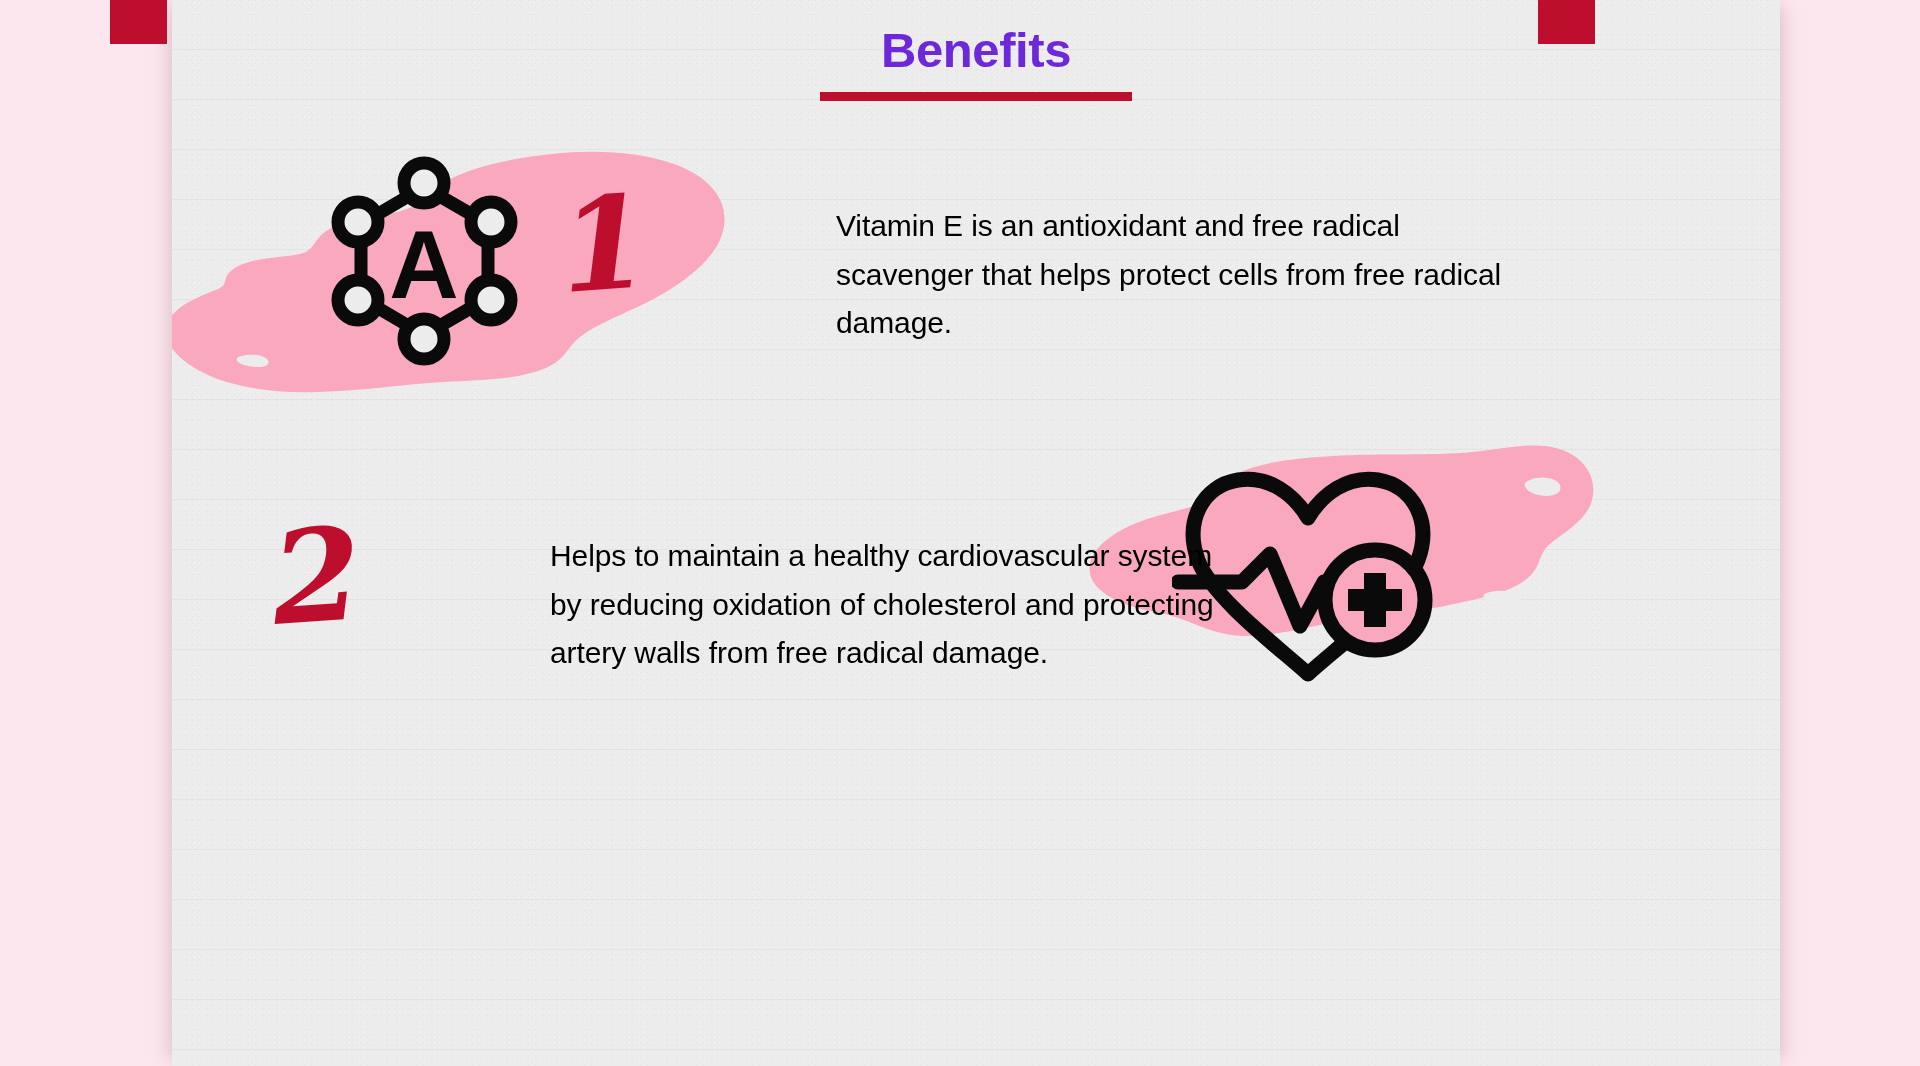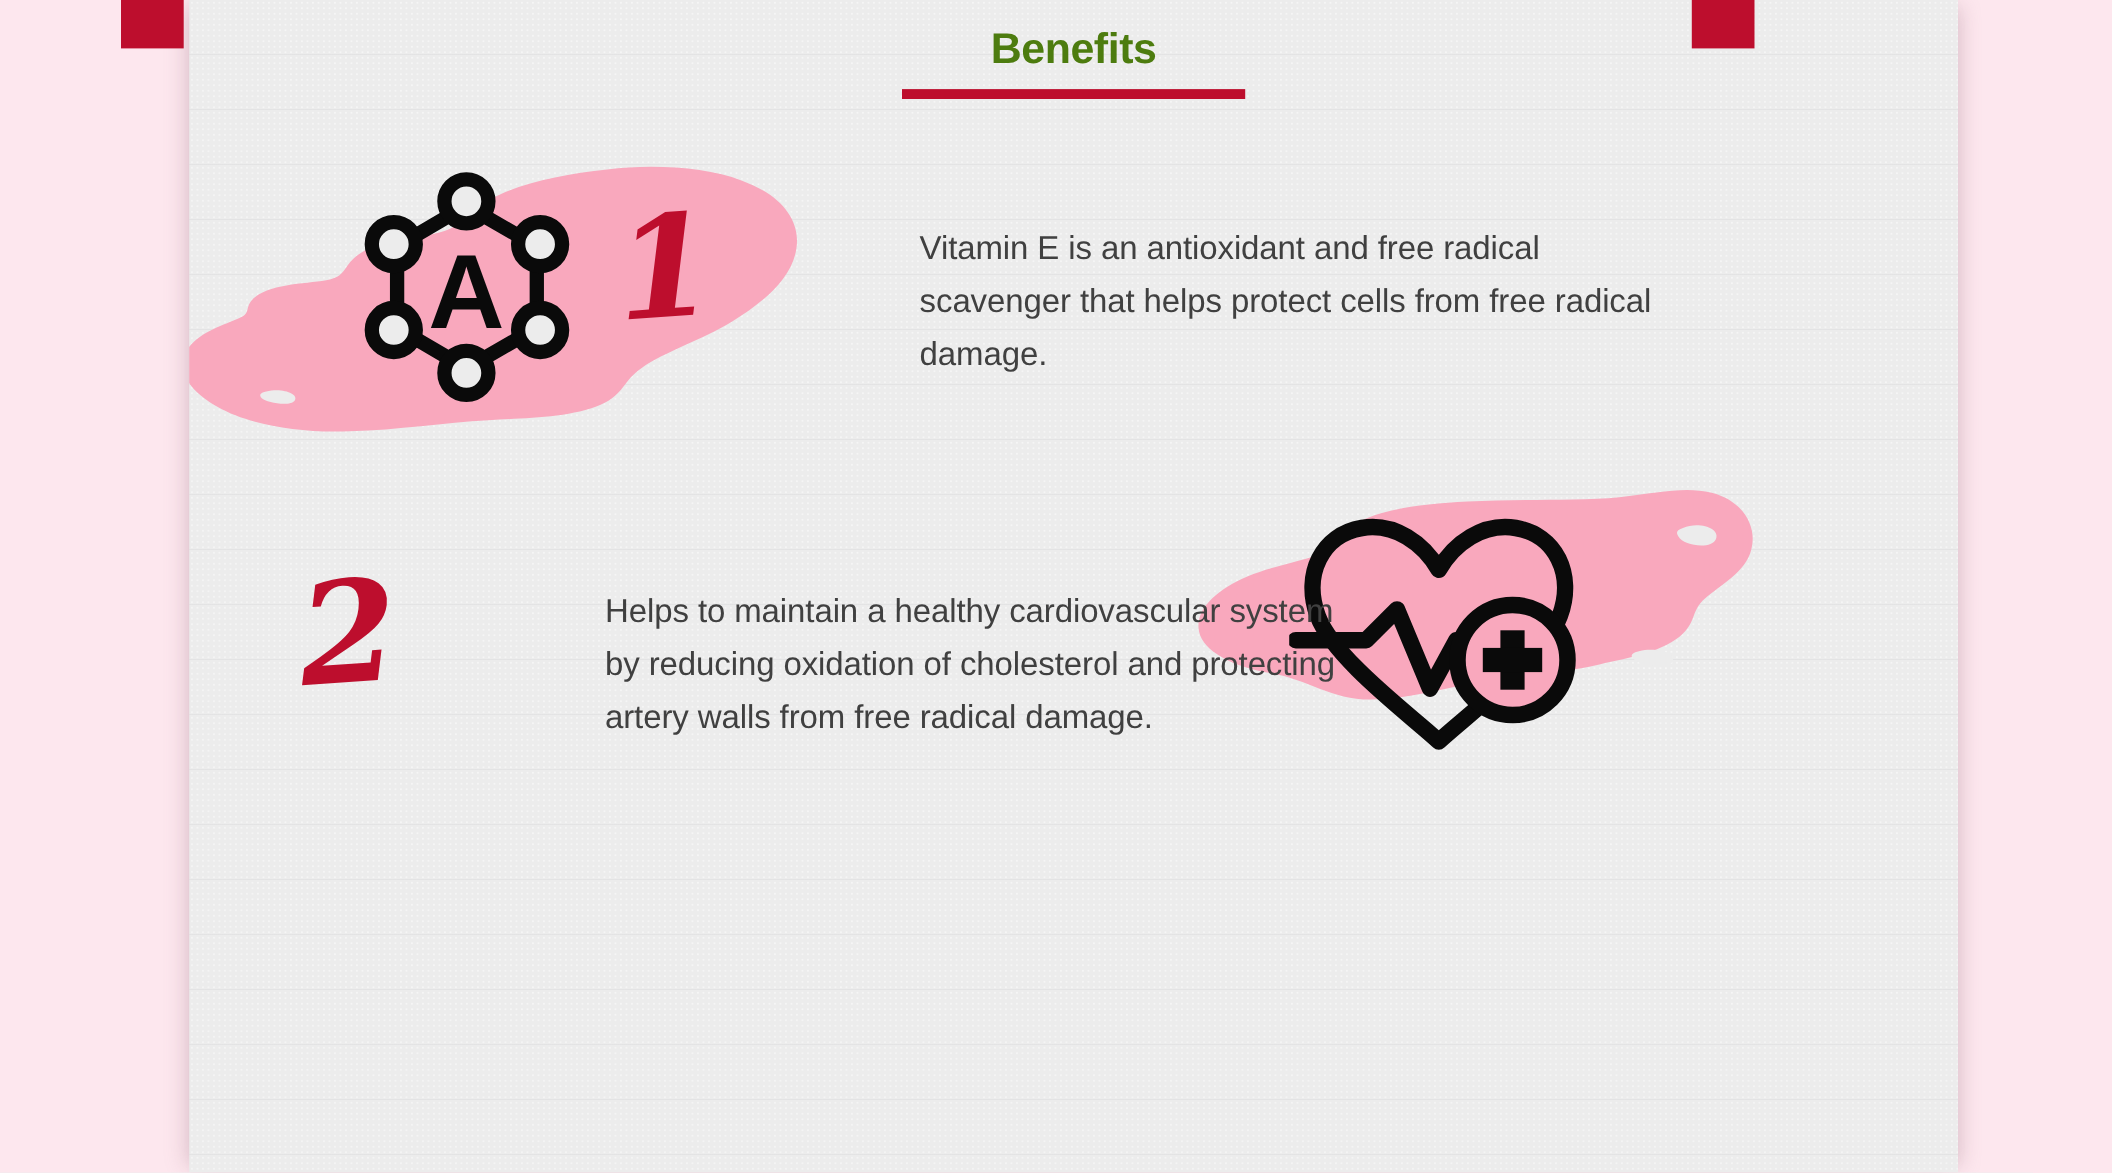--- a/index.html
+++ b/index.html
@@ -45,21 +45,21 @@
   }
   #tab-left { left:110px; }
   #tab-right{ left:1538px; }
 
   
   #title-block{
     position:absolute; left:0; top:24px; width:1608px;
     text-align:center; z-index:5;
   }
   #page-title{
-    font-size:39px; font-weight:bold; color:#4d7c0f;
+    font-size:49px; font-weight:bold; color:#6d28d9;
     letter-spacing:-.4px; line-height:1.08;
   }
   #title-underline{
     width:312px; height:9px; background:#bd0e2d;
     margin:15px auto 0;
   }
 
   
   .brush-blob{ position:absolute; z-index:2; }
   .icon-art  { position:absolute; z-index:3; }
@@ -72,21 +72,21 @@
     font-family:"DejaVu Serif", serif;
     font-style:italic; font-weight:bold;
     user-select:none;
   }
   .benefit-heading{
     font-size:35px; font-weight:bold; color:#0d0d0d;
     letter-spacing:-.5px; line-height:1.1;
     white-space:nowrap;
   }
   .benefit-body{
-    font-size:30px; color:#404040; line-height:1.62;
+    font-size:30px; color:#000000; line-height:1.62;
     letter-spacing:-.1px; font-weight:400;
   }
 
   
   #row-1{ left:664px; top:178px; width:720px; }
   #row-1 .benefit-body{ margin-top:24px; width:680px; }
 
   
   #row-2{ left:378px; top:508px; width:700px; }
   #row-2 .benefit-body{ margin-top:24px; width:680px; }

